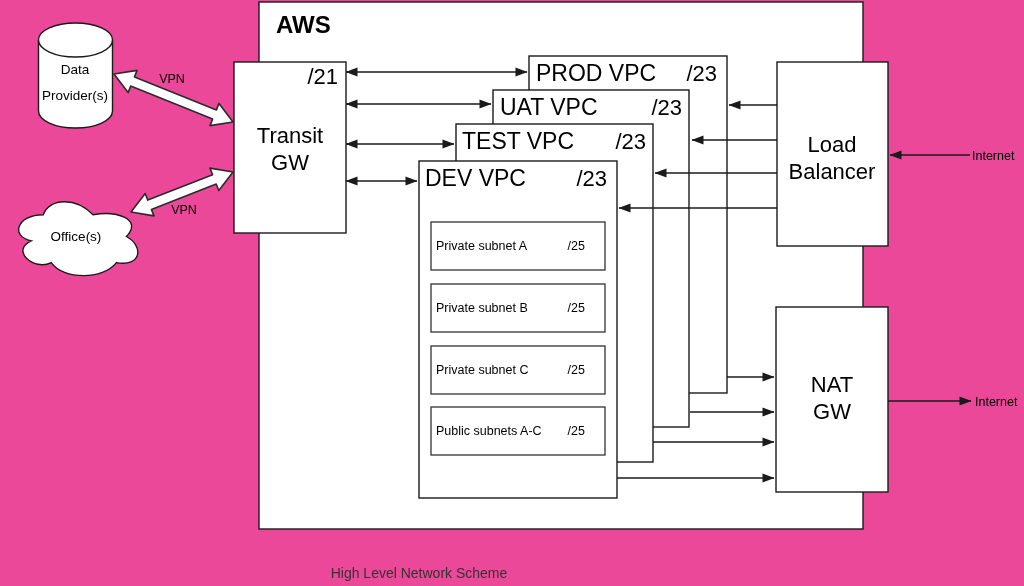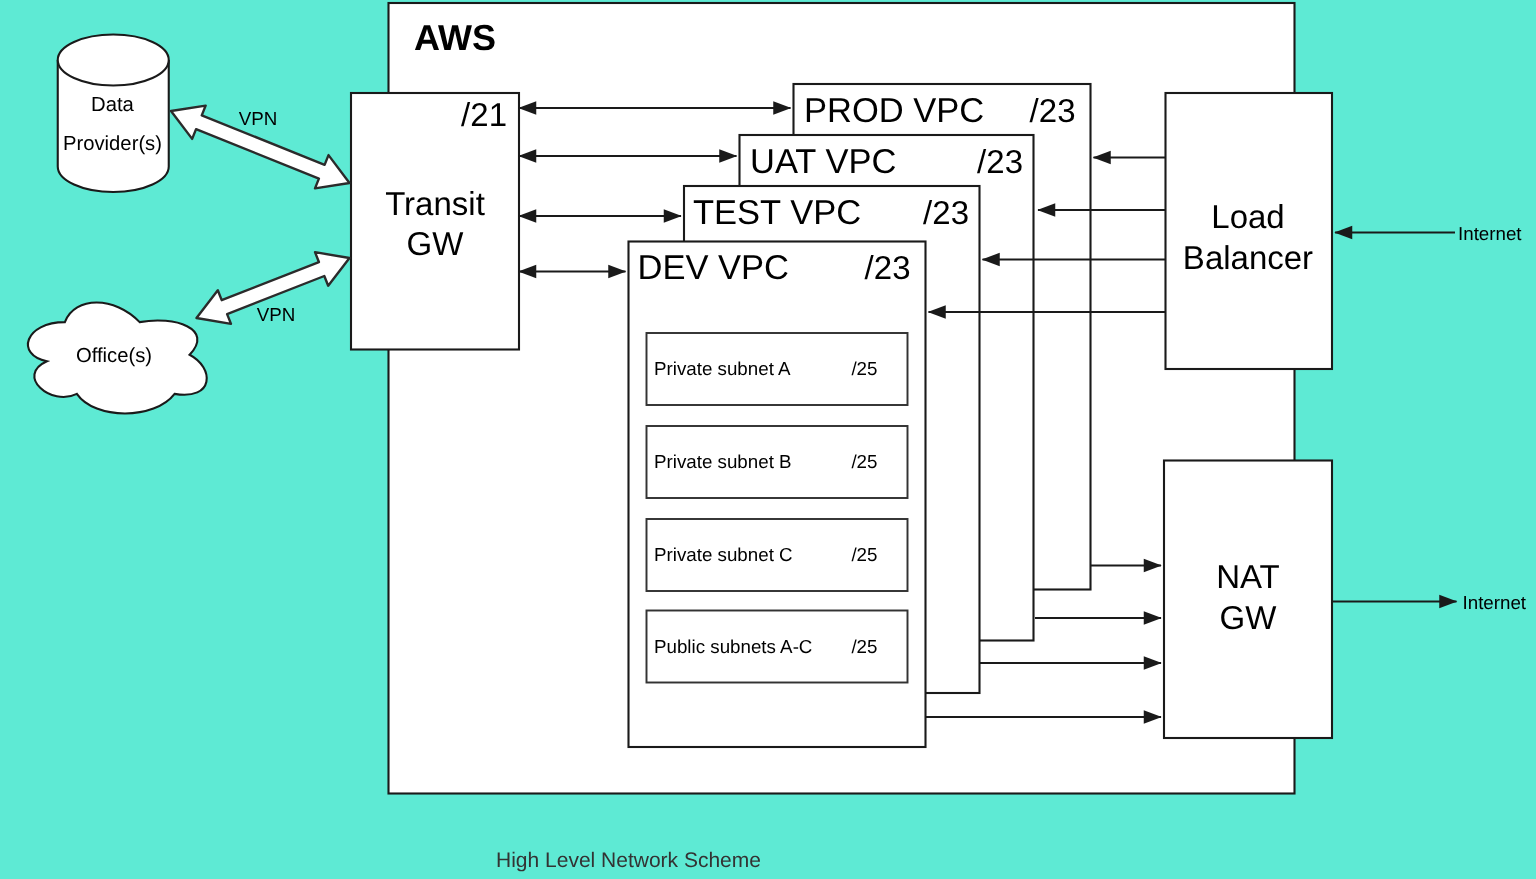--- a/index.html
+++ b/index.html
@@ -1,16 +1,16 @@
 <!DOCTYPE html>
 <html><head>
 <meta charset="utf-8">
 <style>
   html,body{margin:0;padding:0;background:#ffffff;}
-  .stage{position:relative;width:1024px;height:586px;background:#5eead4;overflow:hidden;
+  .stage{position:relative;width:1024px;height:586px;background:#ec4899;overflow:hidden;
          font-family:"Liberation Sans", sans-serif;}
   svg{display:block;}
   text{fill:#000000;font-family:"Liberation Sans", sans-serif;}
   .box{fill:#ffffff;stroke:#1a1a1a;stroke-width:1.4;}
   .subnet{fill:#ffffff;stroke:#333333;stroke-width:1.3;}
   .edge{stroke:#1a1a1a;stroke-width:1.4;fill:none;}
   .hollow-arrow{fill:#ffffff;stroke:#2b2b2b;stroke-width:1.6;stroke-linejoin:round;}
   .node-label{font-size:22px;}
   .vpc-title{font-size:23px;}
   .cidr{font-size:22px;}

